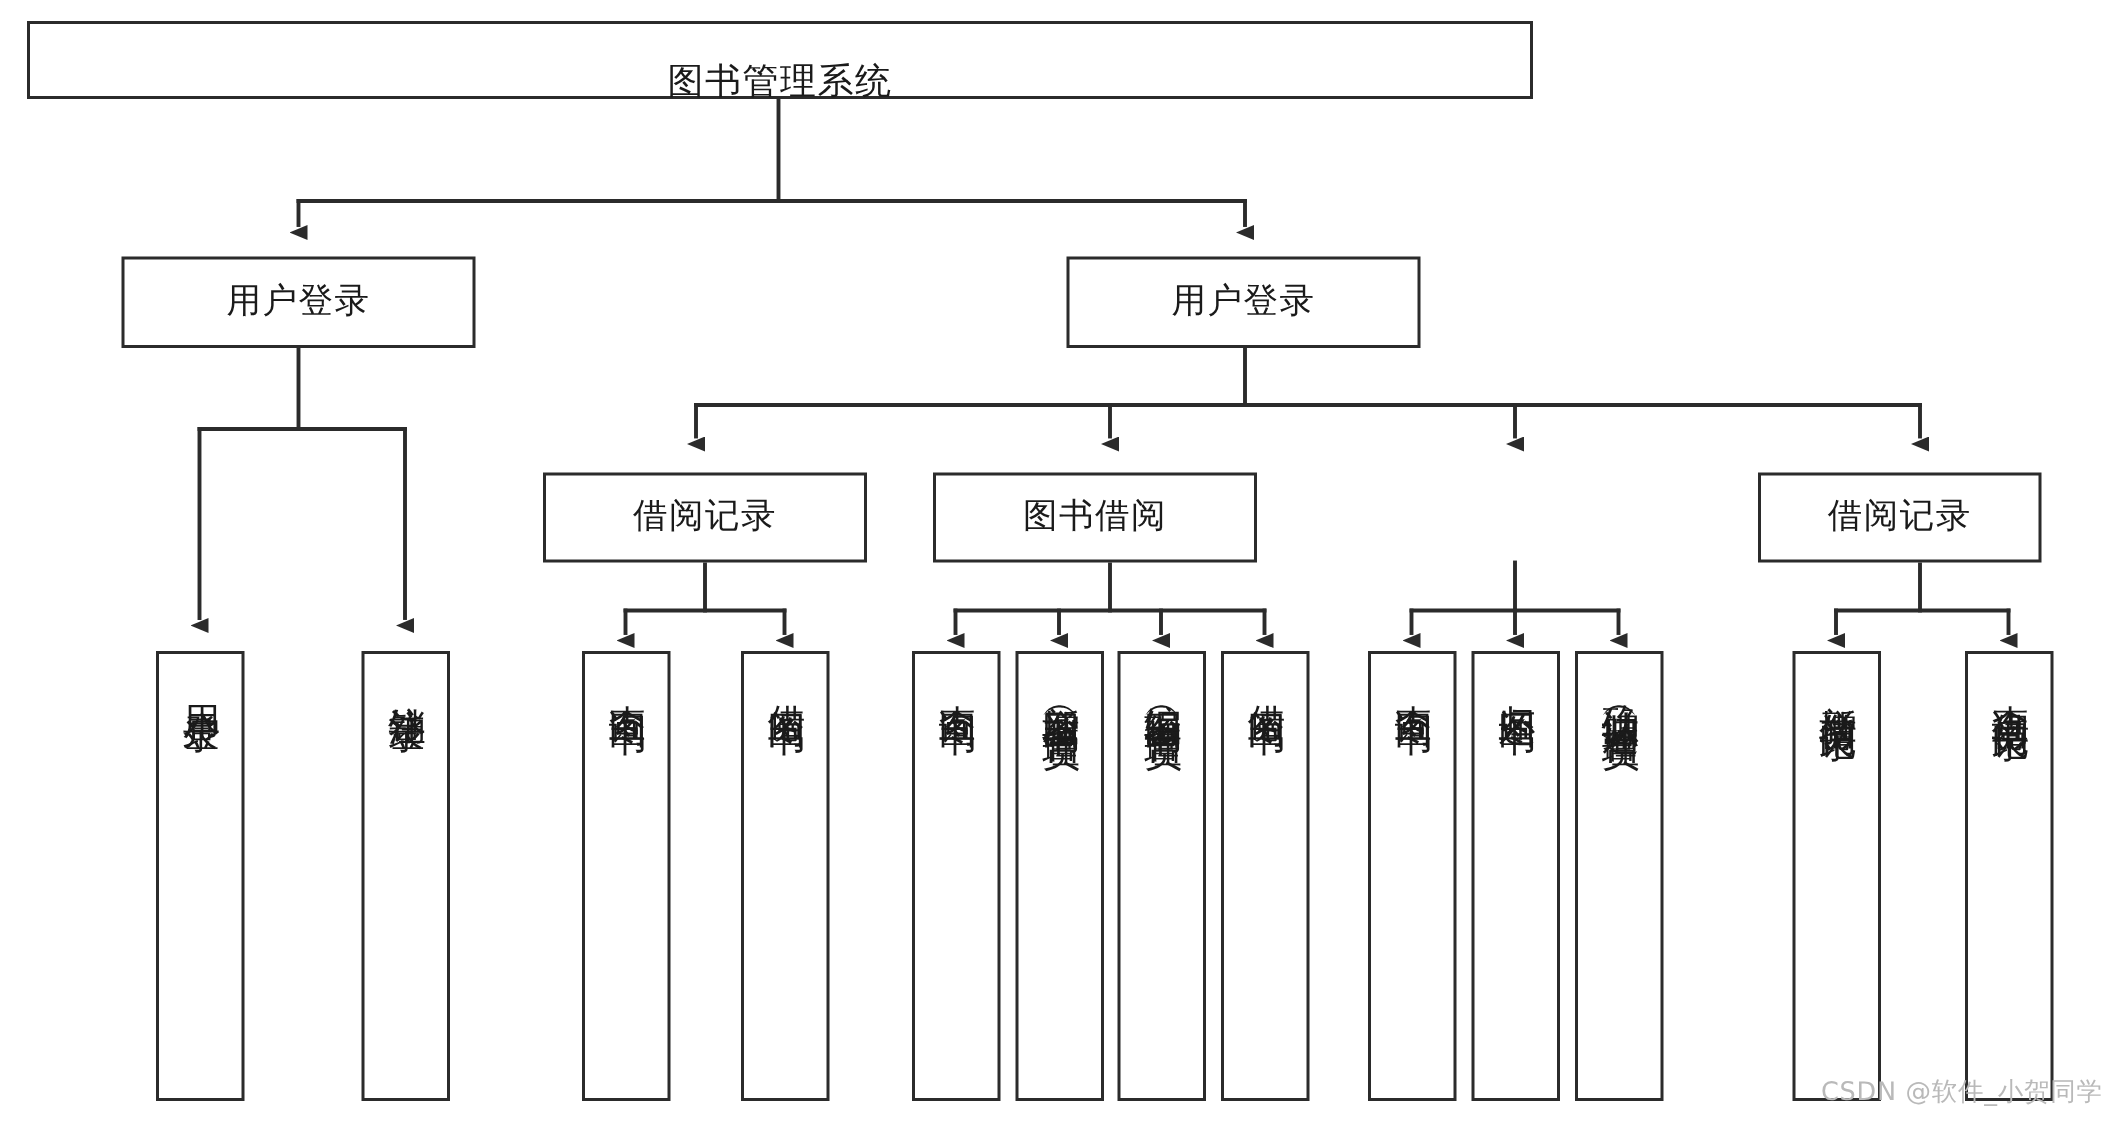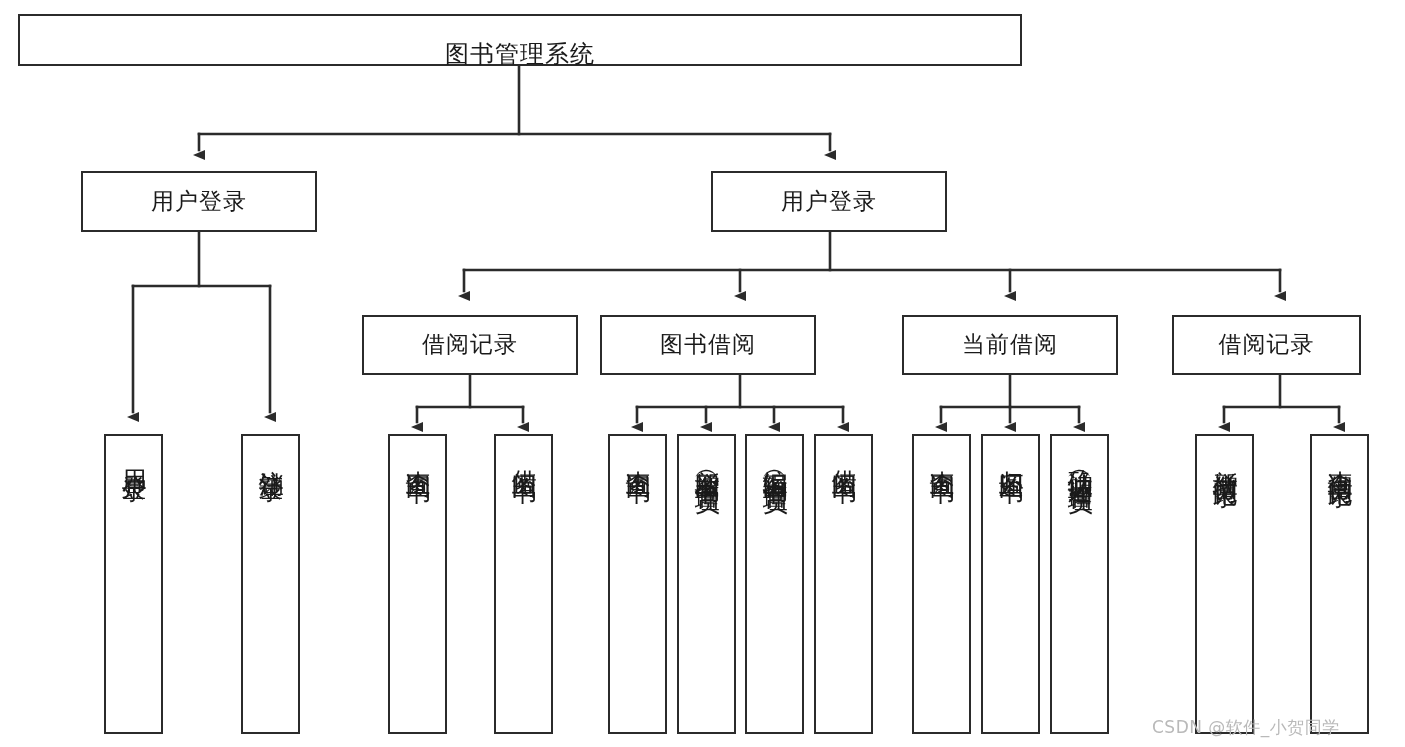--- a/index.html
+++ b/index.html
@@ -136,25 +136,22 @@
   <div class="node horiz" style="left:81px; top:171px; width:236px; height:61px;">
     <span class="label">用户登录</span>
   </div>
   <div class="node horiz" style="left:711px; top:171px; width:236px; height:61px;">
     <span class="label">用户登录</span>
   </div>
 
   <div class="node horiz" style="left:362px; top:315px; width:216px; height:60px;">
     <span class="label">借阅记录</span>
   </div>
-  <div class="node horiz" style="left:600px; top:315px; width:216px; height:60px;">
+  <div class="node horiz" style="left:622px; top:315px; width:216px; height:60px;">
     <span class="label">图书借阅</span>
-  </div>
-  <div class="node horiz" style="left:902px; top:315px; width:216px; height:60px;">
-    <span class="label">当前借阅</span>
   </div>
   <div class="node horiz" style="left:1172px; top:315px; width:189px; height:60px;">
     <span class="label">借阅记录</span>
   </div>
 
   <div class="node vert" style="left:104px; top:434px; width:59px; height:300px;">
     <span class="label">用户登录</span>
   </div>
   <div class="node vert" style="left:241px; top:434px; width:59px; height:300px;">
     <span class="label">注销登录</span>
@@ -190,15 +187,15 @@
     <span class="label">确认归还（管理员）</span>
   </div>
 
   <div class="node vert" style="left:1195px; top:434px; width:59px; height:300px;">
     <span class="label">新增借阅记录</span>
   </div>
   <div class="node vert" style="left:1310px; top:434px; width:59px; height:300px;">
     <span class="label">查询借阅记录</span>
   </div>
 
-  <div class="watermark" style="left:1152px; top:716px;">CSDN @软件_小贺同学</div>
+  <div class="watermark" style="left:1214px; top:716px;">CSDN @软件_小贺同学</div>
 
 </div>
 
 </body></html>

